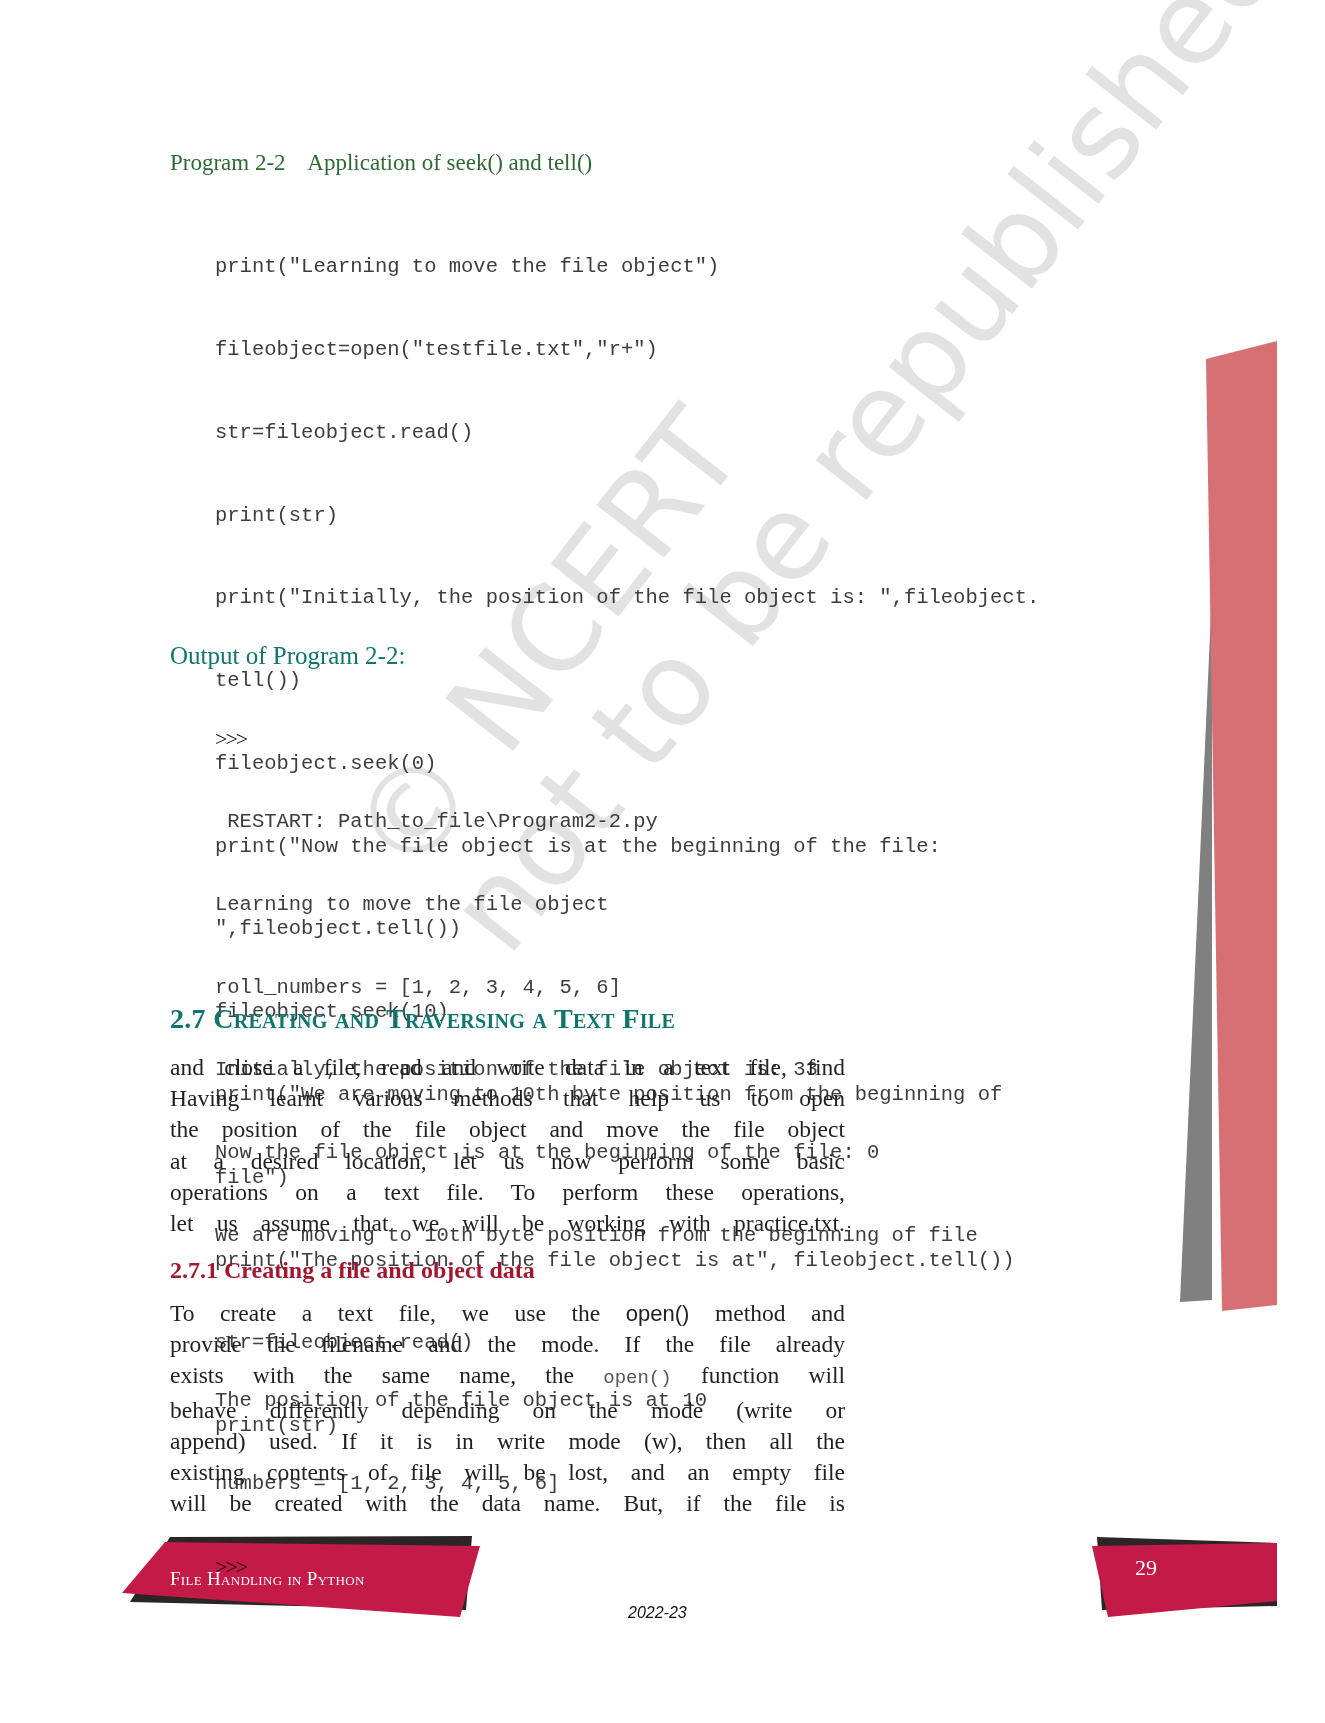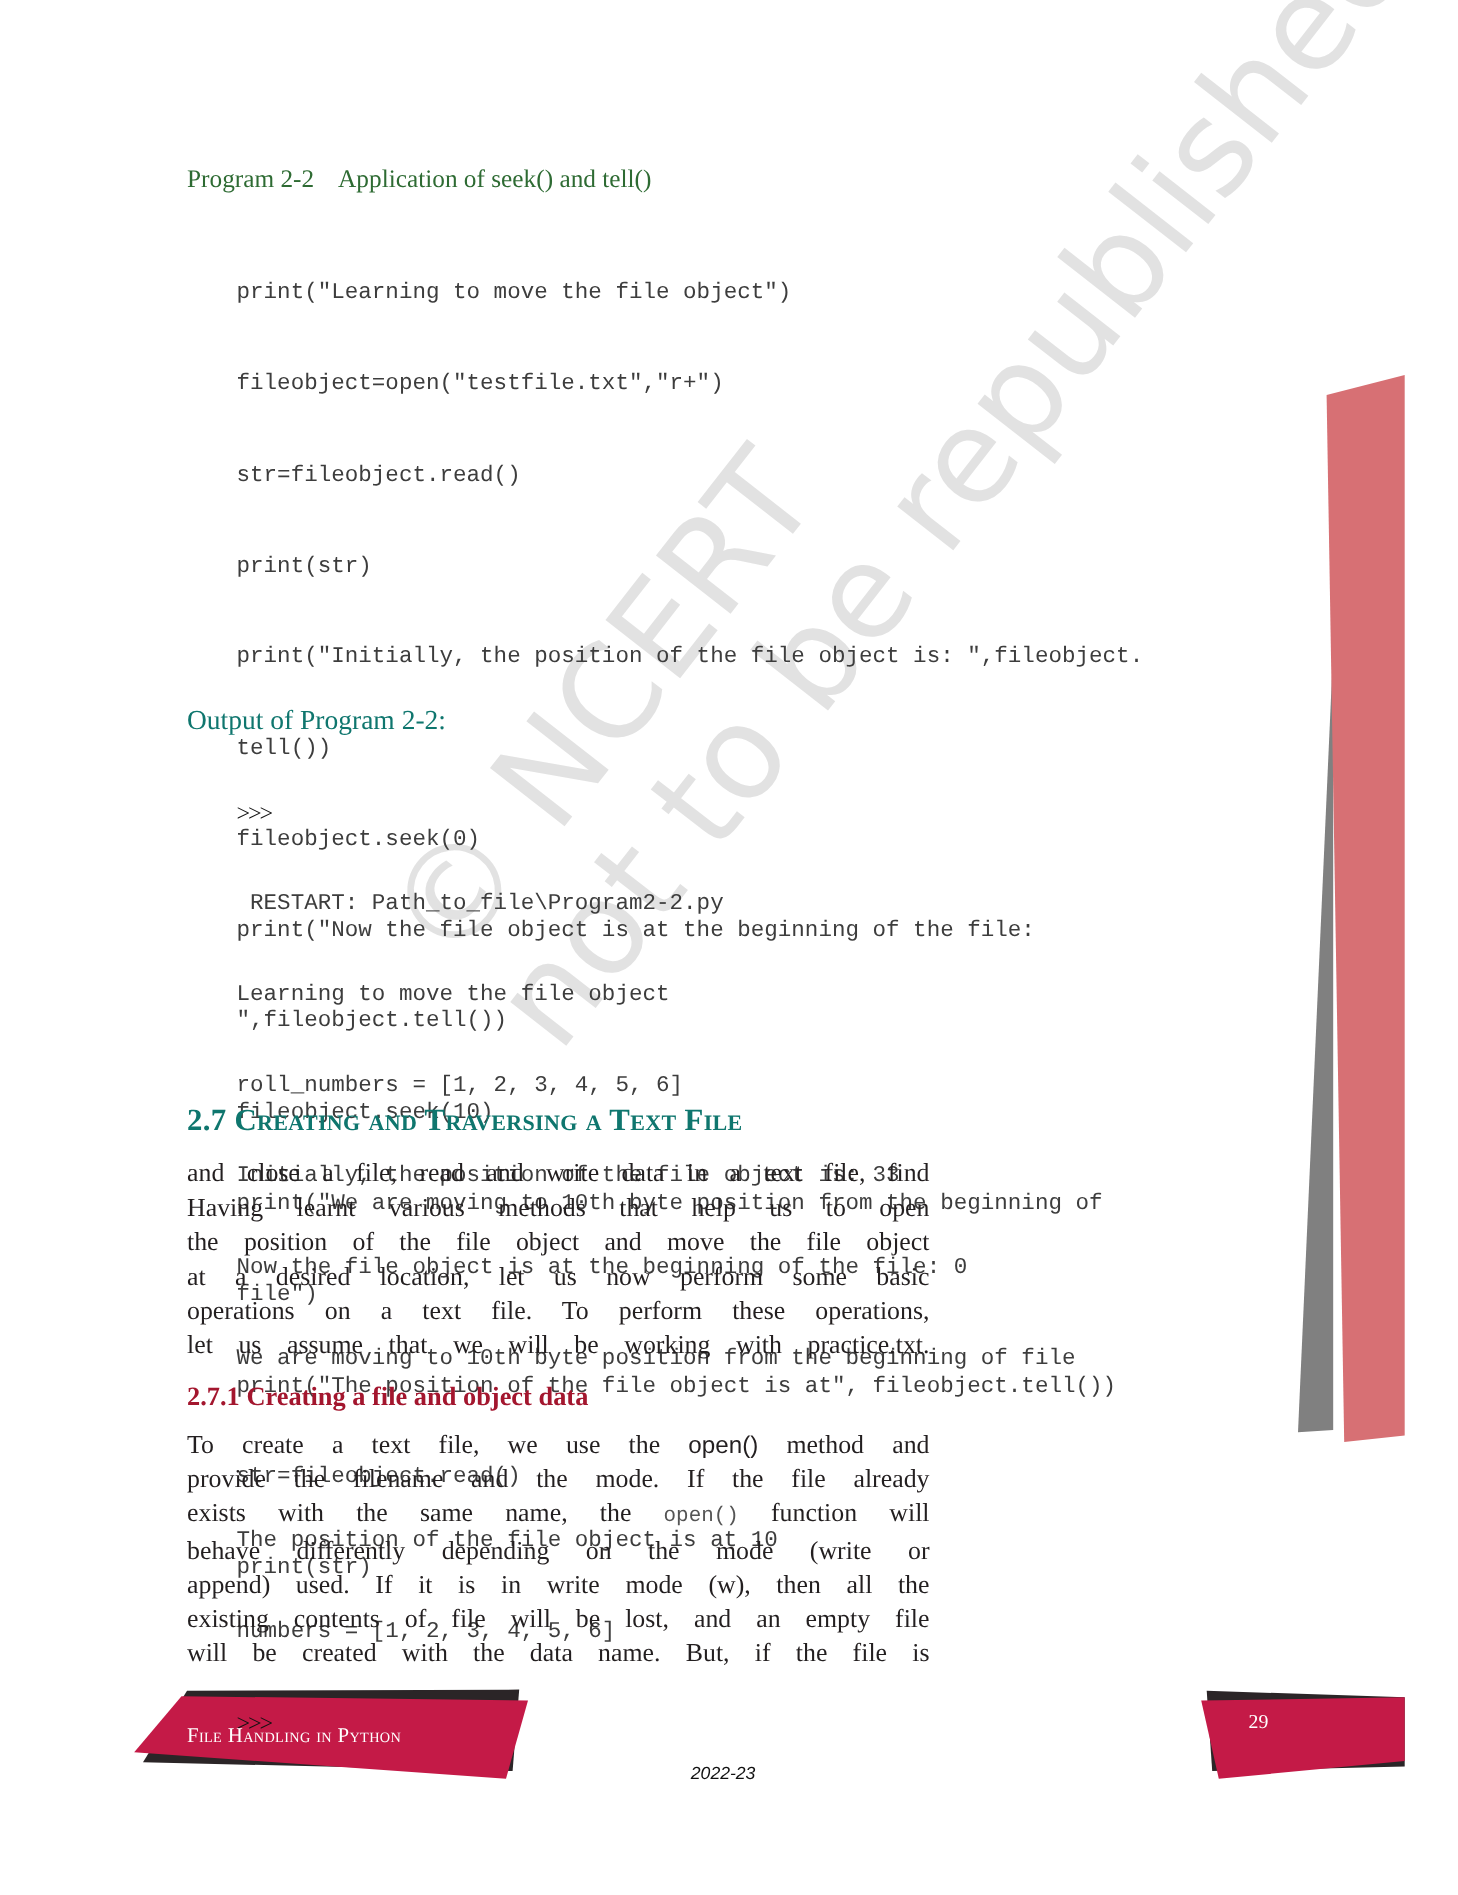--- a/index.html
+++ b/index.html
@@ -117,14 +117,14 @@
   <span class="line"><span>To create a text file, we use the</span> <span class="inline-sans">open()</span> <span>method and</span></span>
   <span class="line">provide the filename and the mode. If the file already</span>
   <span class="line"><span>exists with the same name, the</span> <span class="inline-mono">open()</span> <span>function will</span></span>
   <span class="line">behave differently depending on the mode (write or</span>
   <span class="line">append) used. If it is in write mode (w), then all the</span>
   <span class="line">existing contents of file will be lost, and an empty file</span>
   <span class="line">will be created with the data name. But, if the file is</span>
 </div>
 
 <div class="abs footer-text" style="left:170px; top:1556px;">File Handling in Python</div>
-<div class="abs" style="left:1135px; top:1555px; color:#fff; font-size:18px;">29</div>
+<div class="abs" style="left:1135px; top:1555px; color:#fff; font-size:22px;">29</div>
 <div class="abs year">2022-23</div>
 
 </body></html>

